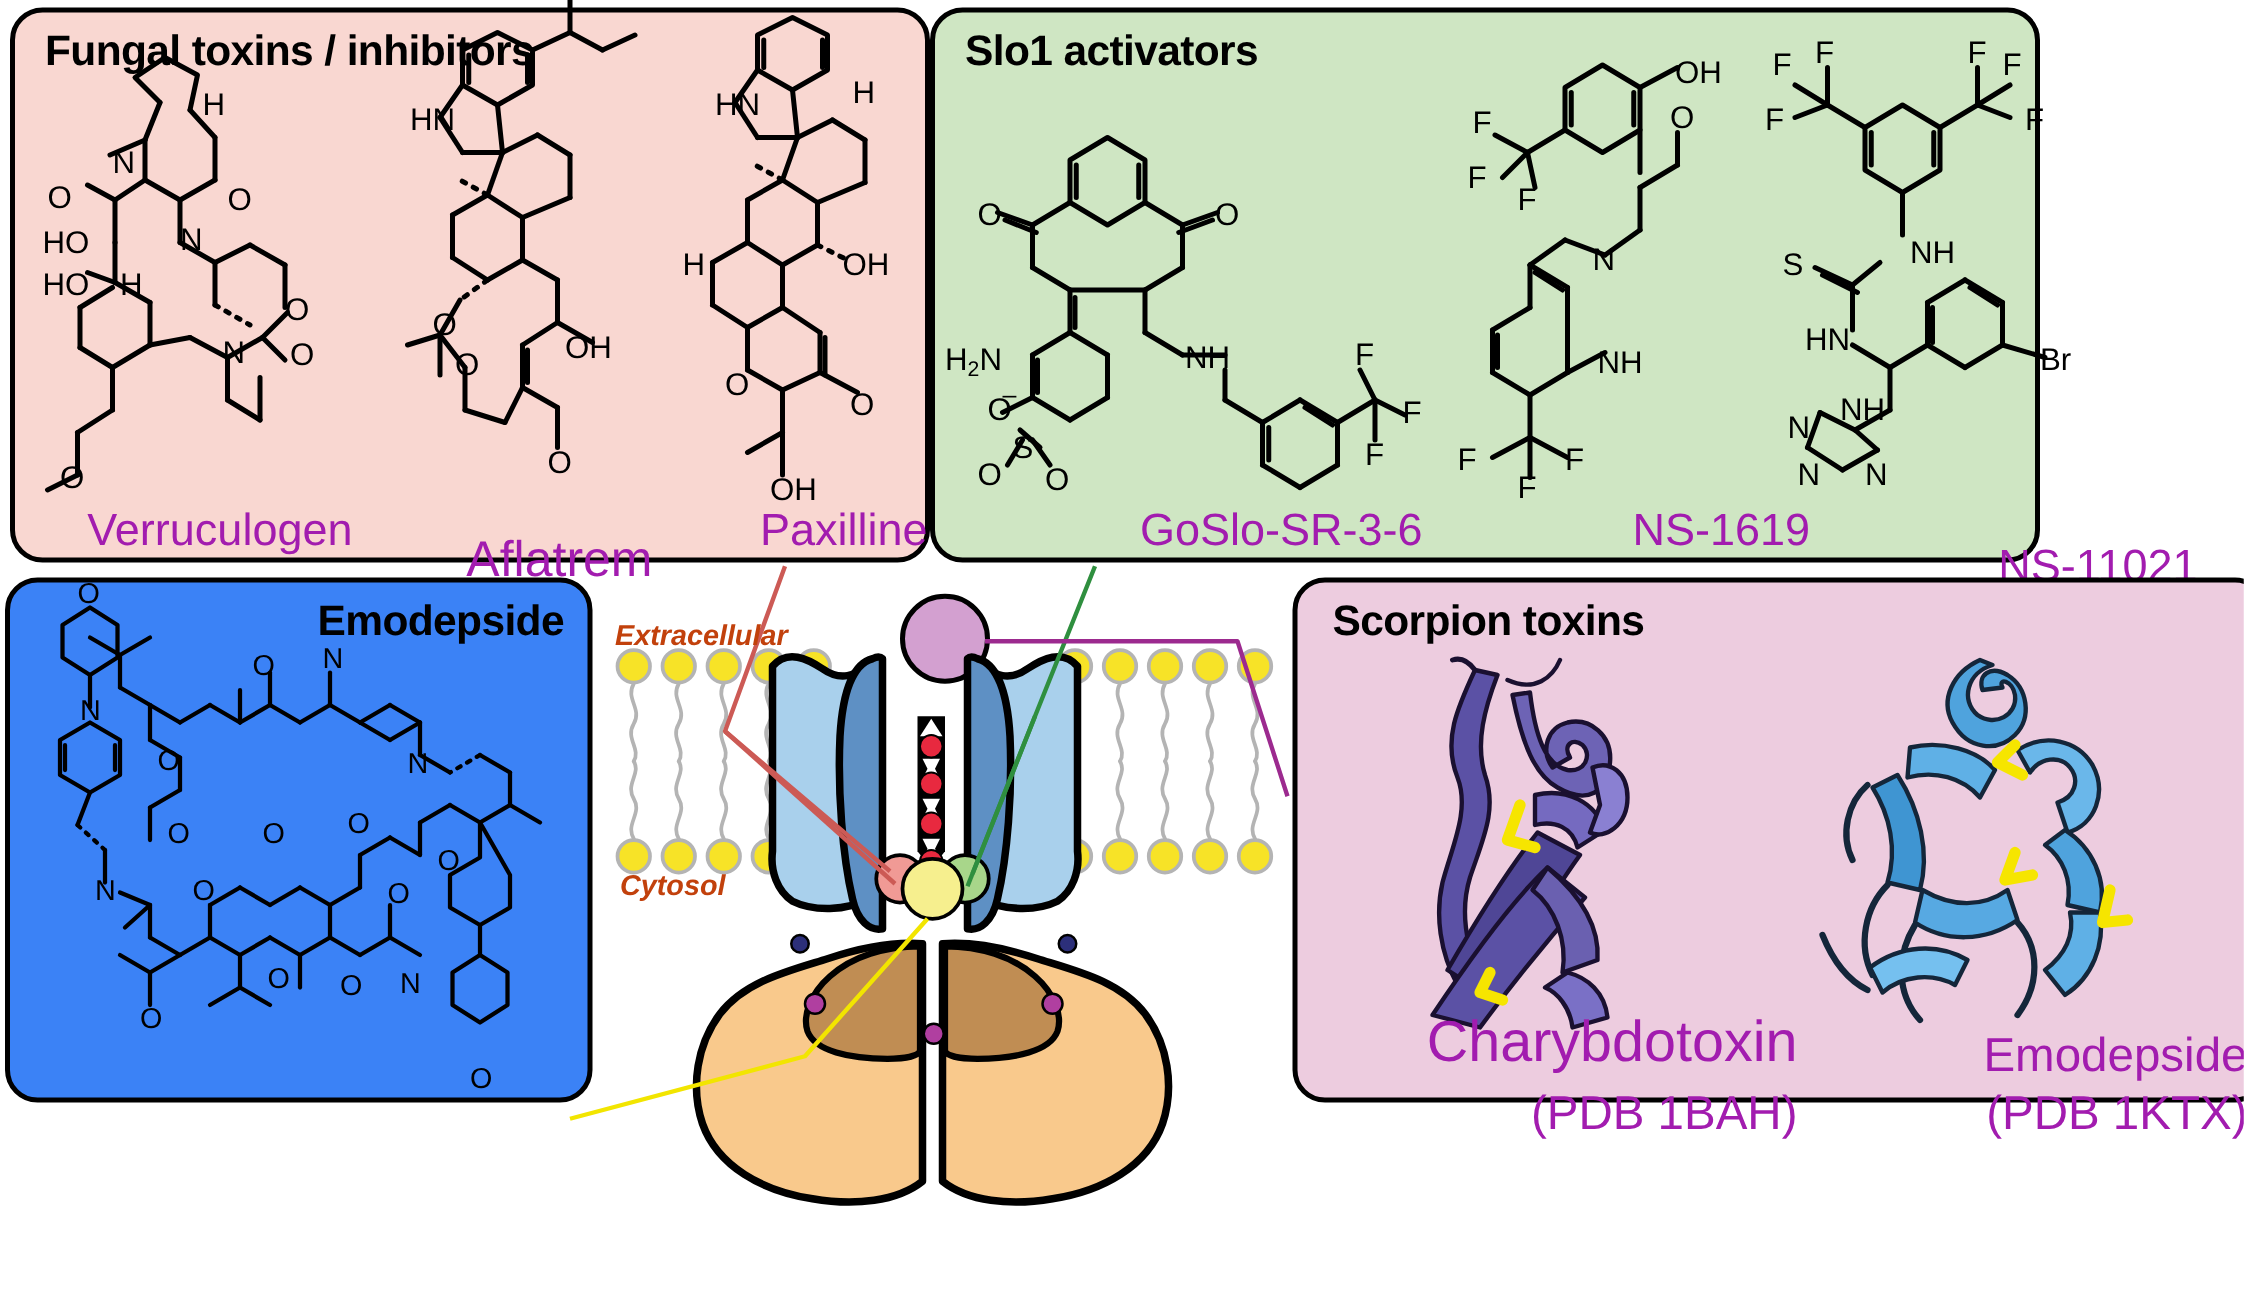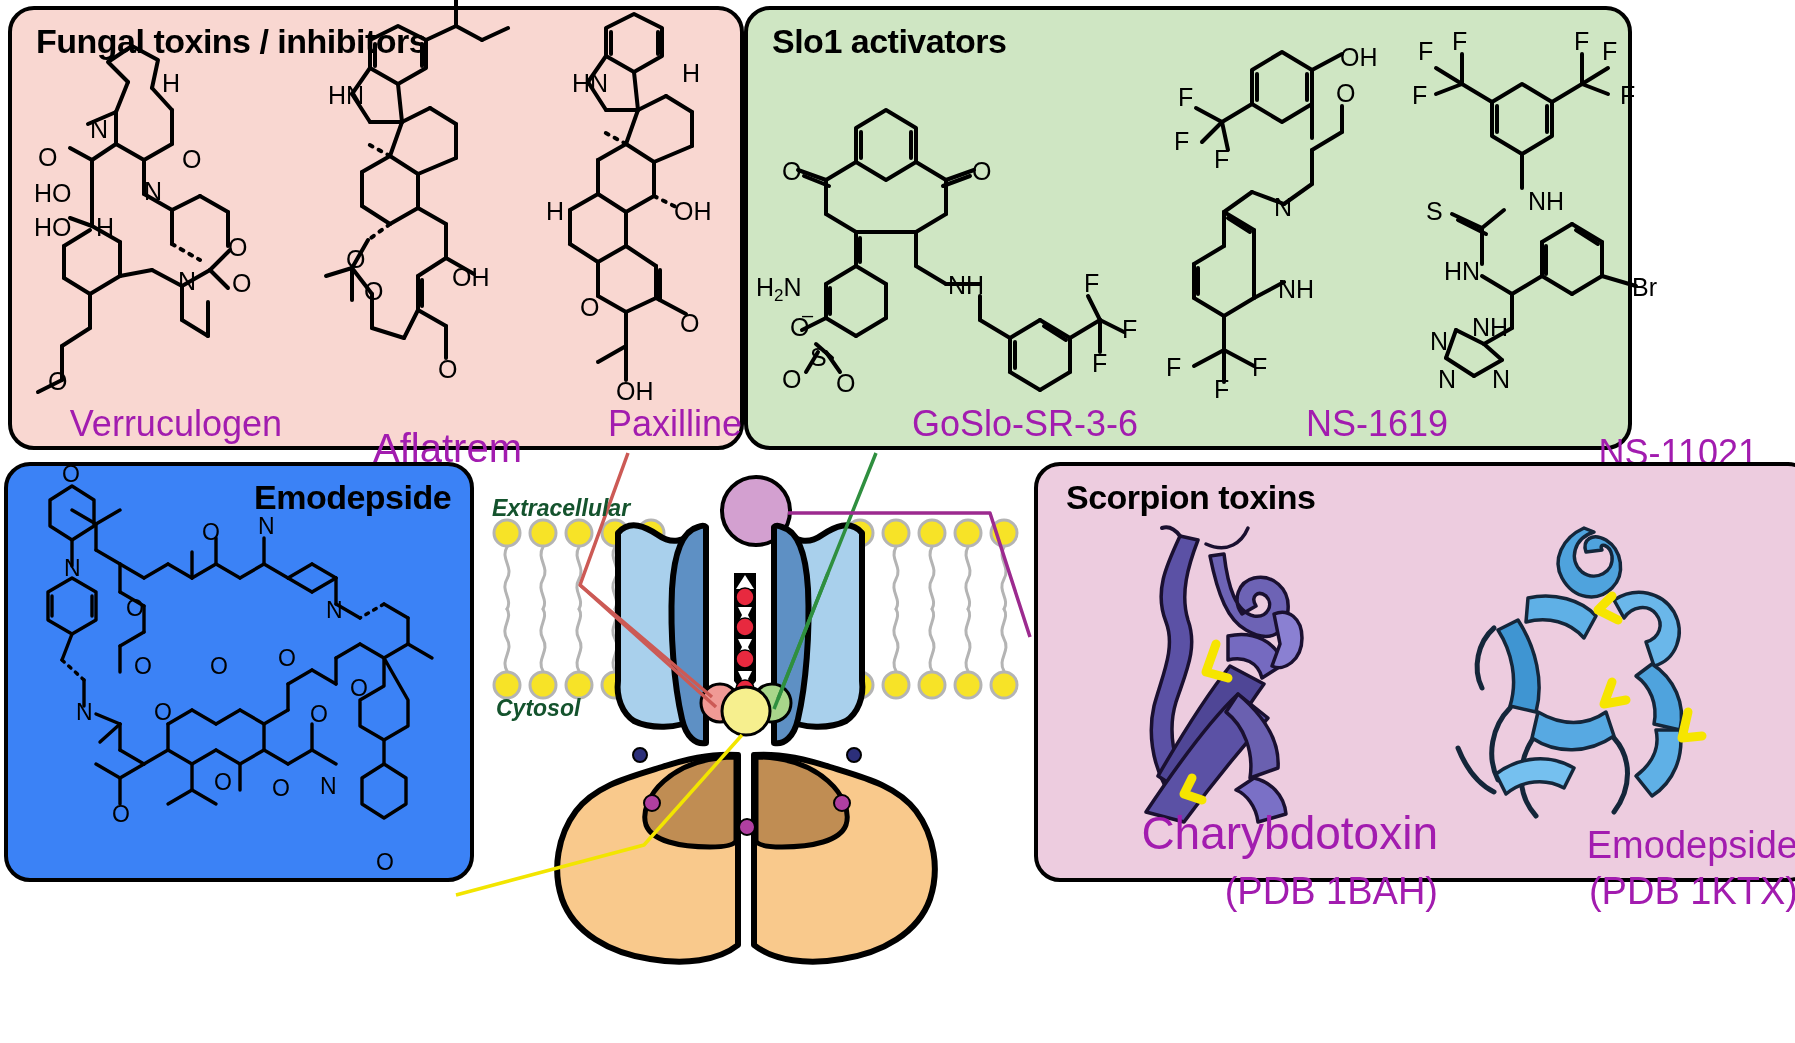--- a/index.html
+++ b/index.html
@@ -11,21 +11,21 @@
   .cmp-label{position:absolute;color:#a21caf;text-align:right;white-space:nowrap;}
 
   
   #panel-fungal   {background:#f9d7d1;}
   #panel-activators{background:#cfe6c3;}
   #panel-emodepside{background:#3b82f6;}
   #panel-scorpion {background:#edccdf;}
 
   
   #channel-stage{position:absolute;left:470px;top:455px;width:540px;height:588px;}
-  .memb-label{position:absolute;font-style:italic;font-weight:bold;color:#14532d;
+  .memb-label{position:absolute;font-style:italic;font-weight:bold;color:#c2410c;
               font-size:23px;letter-spacing:0px;}
 
   svg{display:block;overflow:visible;}
   .ink{stroke:#000;fill:none;}
 </style>
 </head>
 <body>
 
 <div class="panel" id="panel-fungal" style="left:8px;top:6px;width:736px;height:444px;">
   <div class="panel-title" style="left:24px;top:12px;font-size:34px;">Fungal toxins / inhibitors</div>

